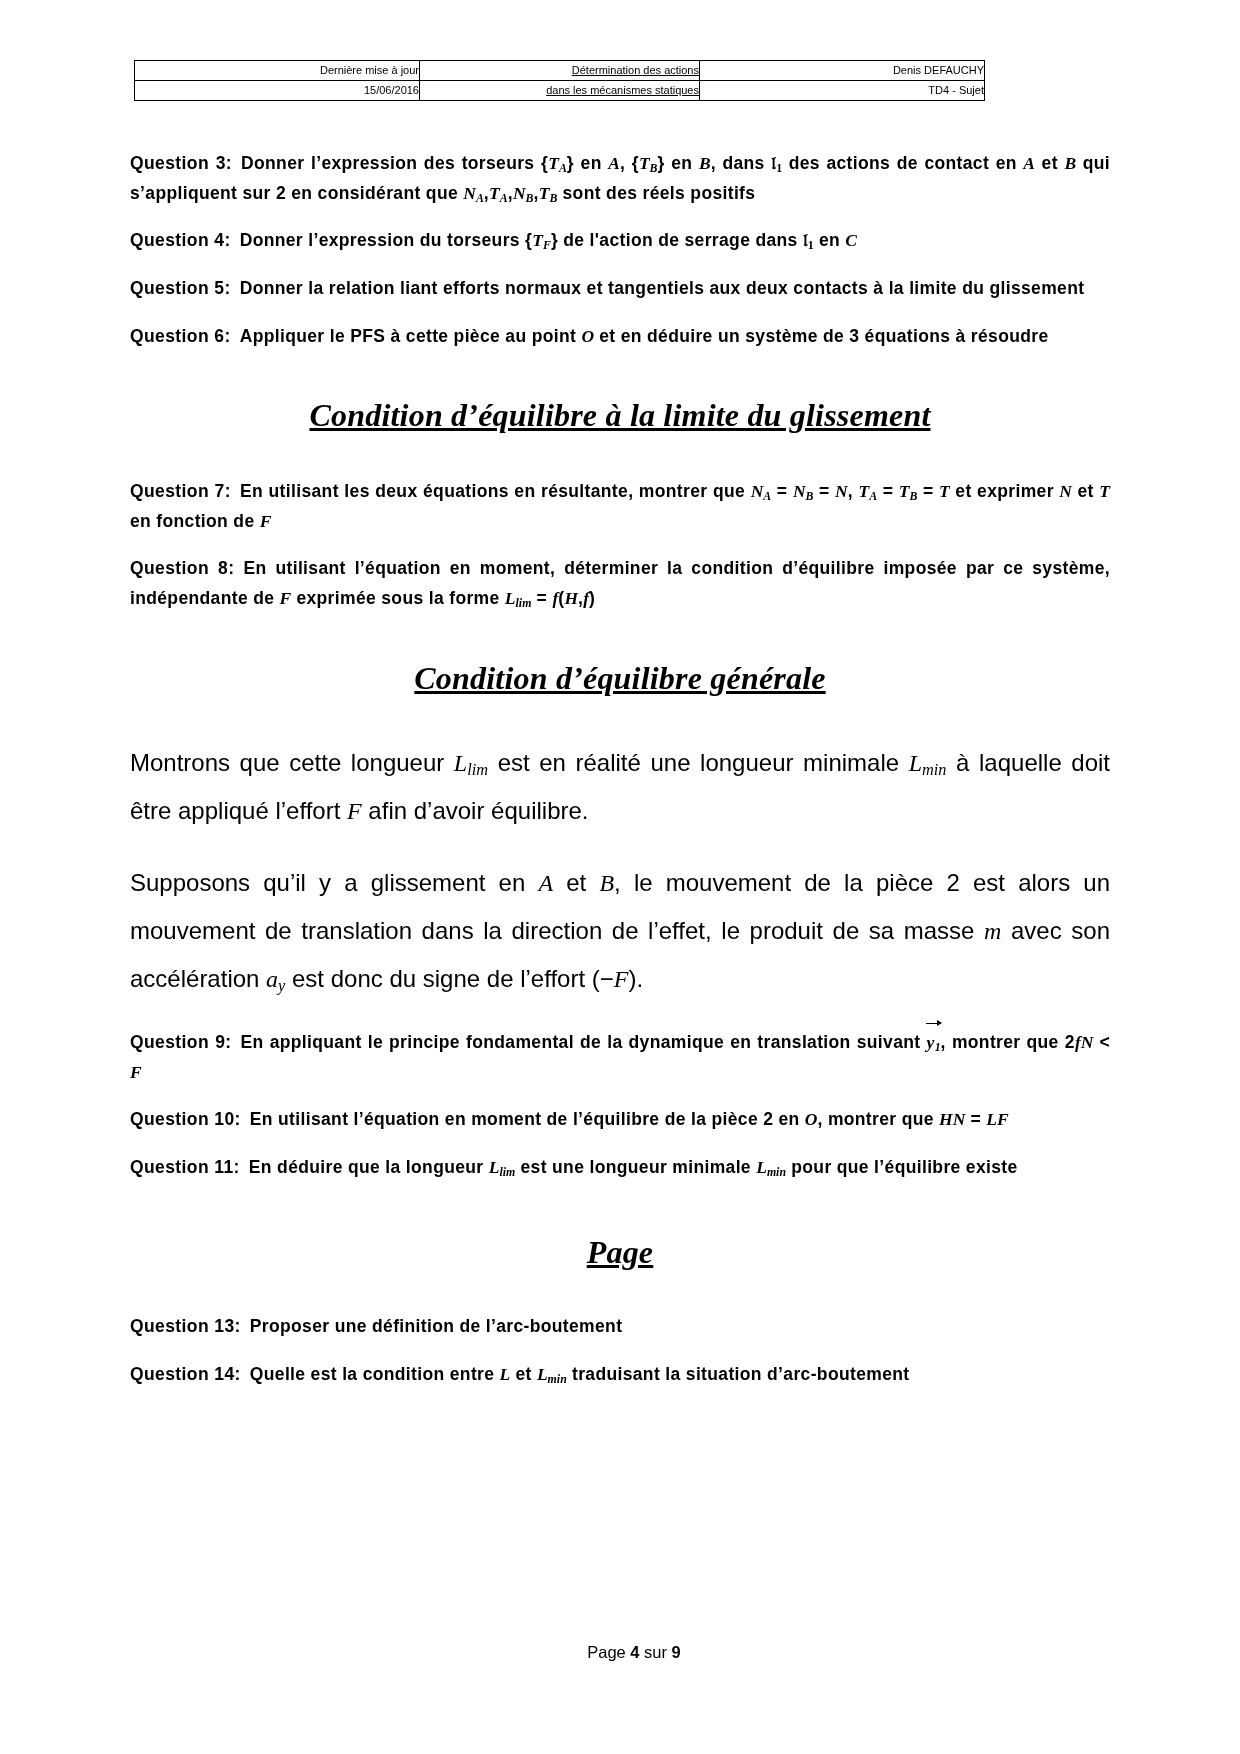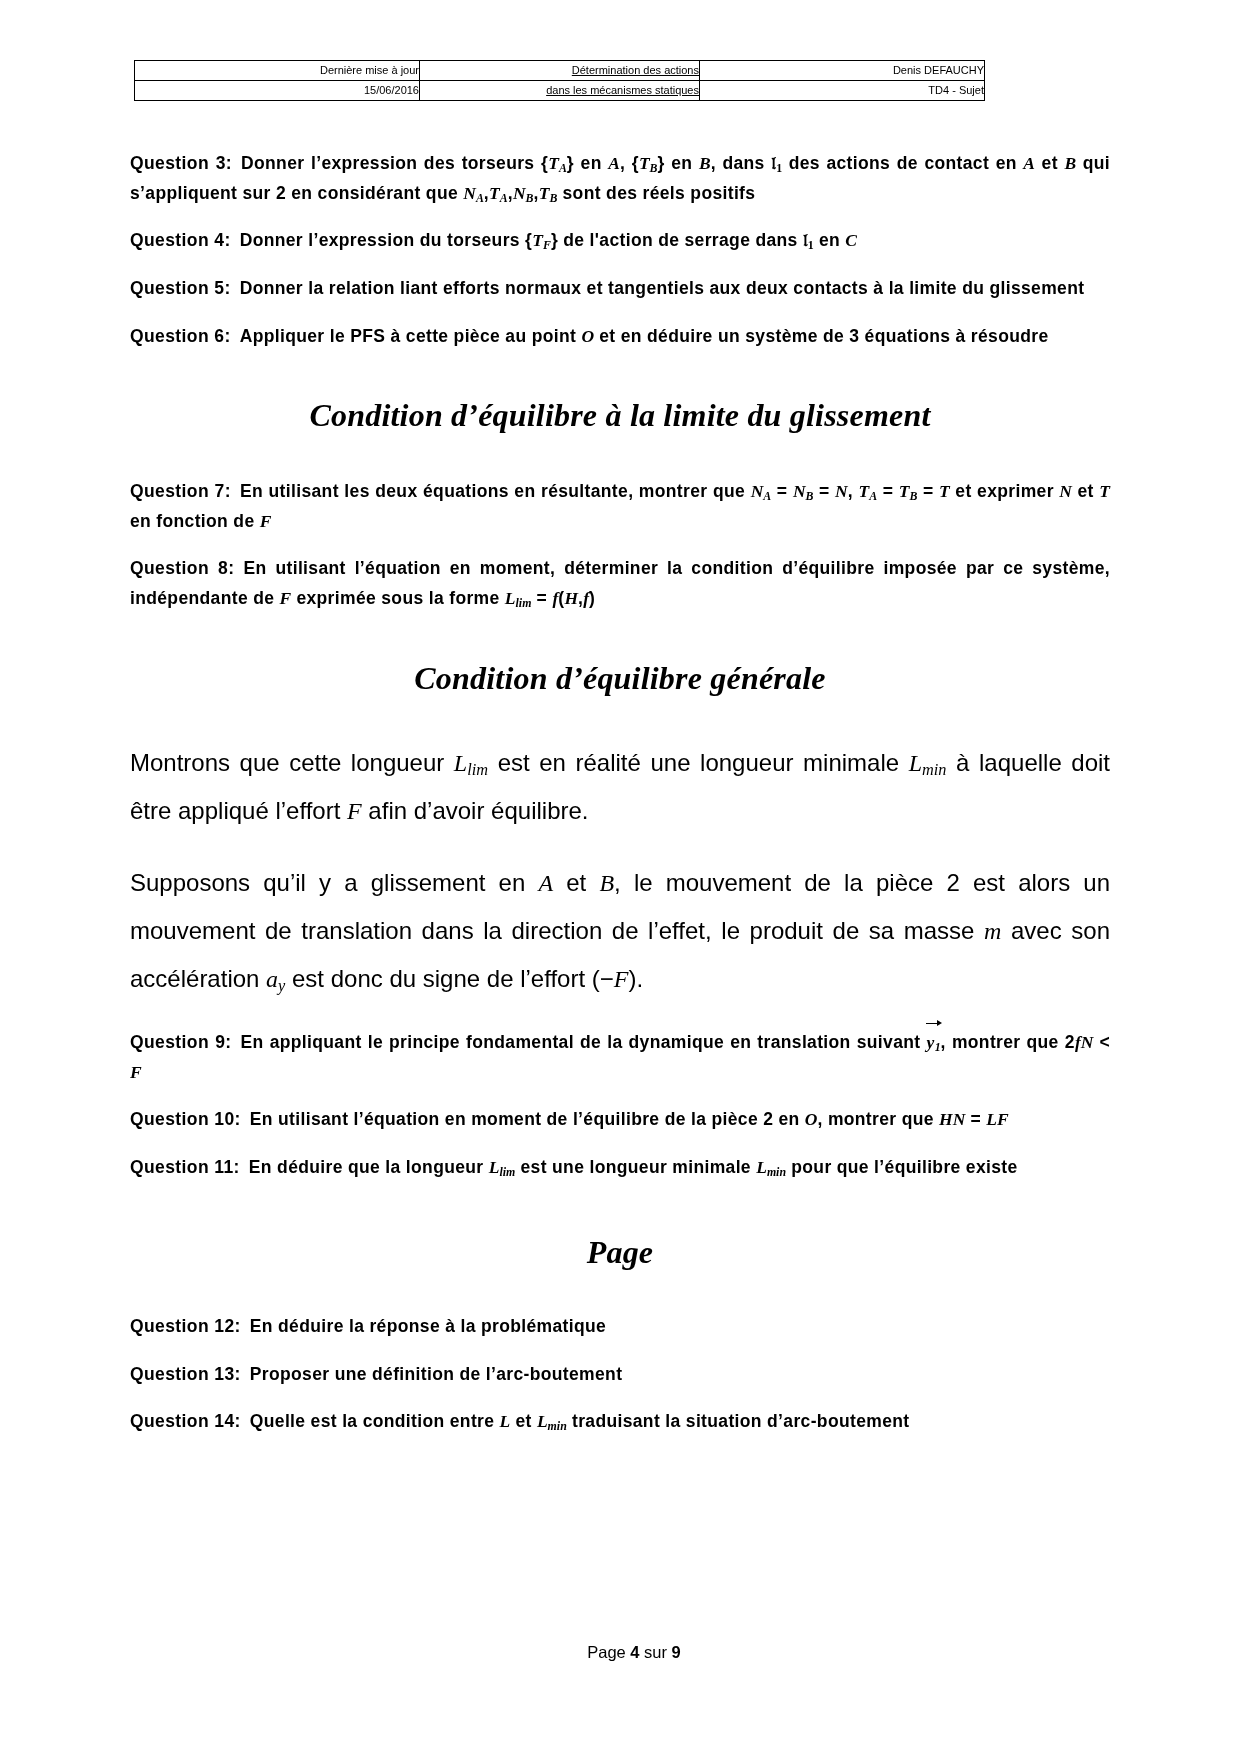--- a/index.html
+++ b/index.html
@@ -104,20 +104,21 @@
 
   
   h2.section {
     font-family: "Liberation Serif", serif;
     font-style: italic;
     font-weight: bold;
     font-size: 32px;
     text-align: center;
     margin: 46px 0 42px 0;
     letter-spacing: 0.2px;
+    text-decoration: underline;
   }
   h2.section.bilan { font-size: 32px; margin: 52px 0 40px 0; }
 
   
   .body-par {
     font-size: 24px;
     font-weight: normal;
     line-height: 2.0;
     text-align: justify;
     font-family: "Liberation Sans", sans-serif;
@@ -184,21 +185,20 @@
     <p class="qline"><span class="qlabel">Question 9:</span><span class="qgap"></span>En appliquant le principe fondamental de la dynamique en translation suivant <span class="vecb">y<sub class="m">1</sub><span class="arrowhead"></span></span>, montrer que 2<span class="m">f</span><span class="m">N</span> &lt; <span class="m">F</span></p>
 
     <p class="qline"><span class="qlabel">Question 10:</span><span class="qgap"></span>En utilisant l’équation en moment de l’équilibre de la pièce 2 en <span class="m">O</span>, montrer que <span class="m">HN</span> = <span class="m">LF</span></p>
 
     <p class="qline"><span class="qlabel">Question 11:</span><span class="qgap"></span>En déduire que la longueur <span class="m">L</span><sub class="m">lim</sub> est une longueur minimale <span class="m">L</span><sub class="m">min</sub> pour que l’équilibre existe</p>
   </div>
 
   <h2 class="section bilan">Page</h2>
 
   <div class="qblock" style="margin-top:0">
-    <p class="qline"><span class="qlabel">Question 12:</span><span class="qgap"></span>En déduire la réponse à la problématique</p>
 
     <p class="qline"><span class="qlabel">Question 13:</span><span class="qgap"></span>Proposer une définition de l’arc-boutement</p>
 
     <p class="qline"><span class="qlabel">Question 14:</span><span class="qgap"></span>Quelle est la condition entre <span class="m">L</span> et <span class="m">L</span><sub class="m">min</sub> traduisant la situation d’arc-boutement</p>
   </div>
 
   <div class="footer">
     <span>Page </span><b>4</b><span> sur </span><b>9</b>
   </div>
 

